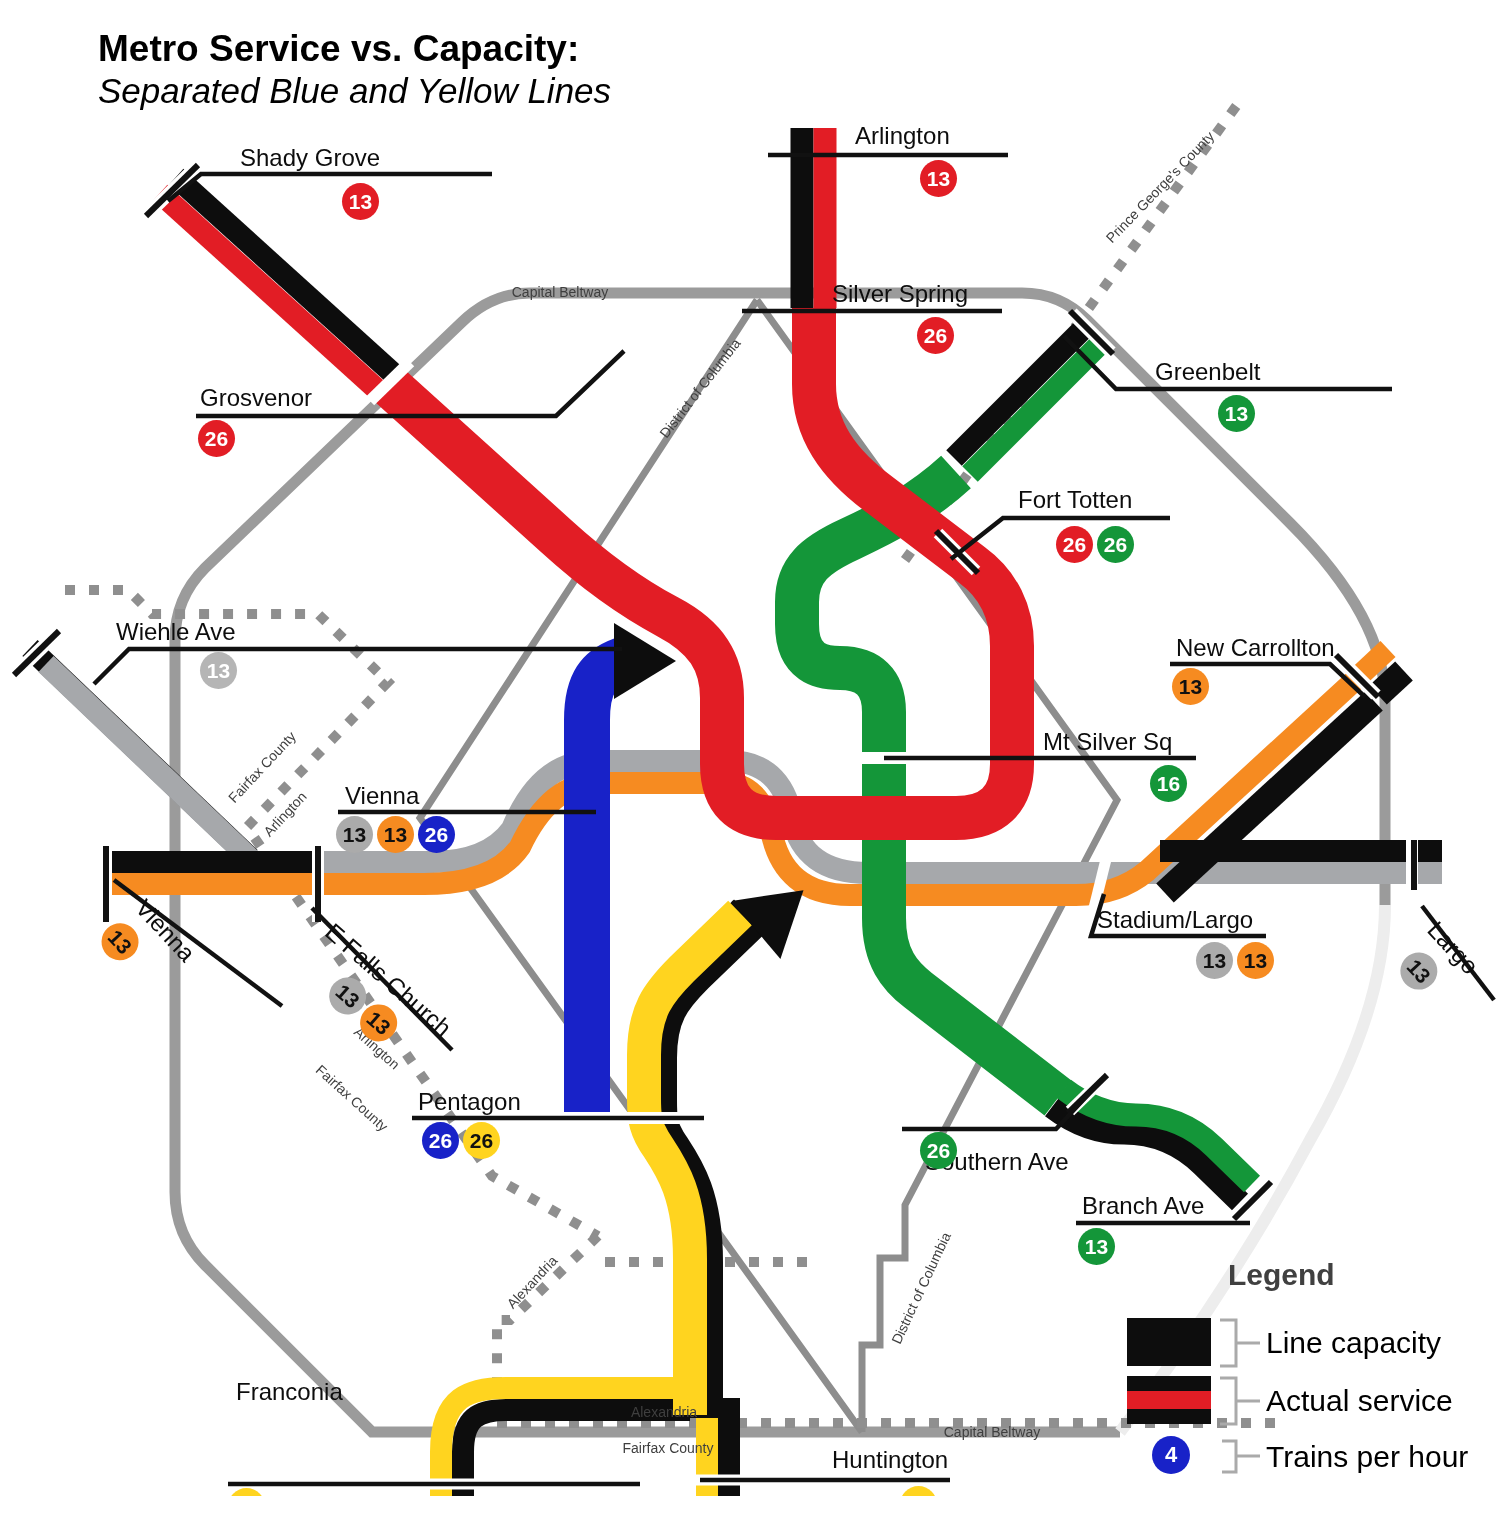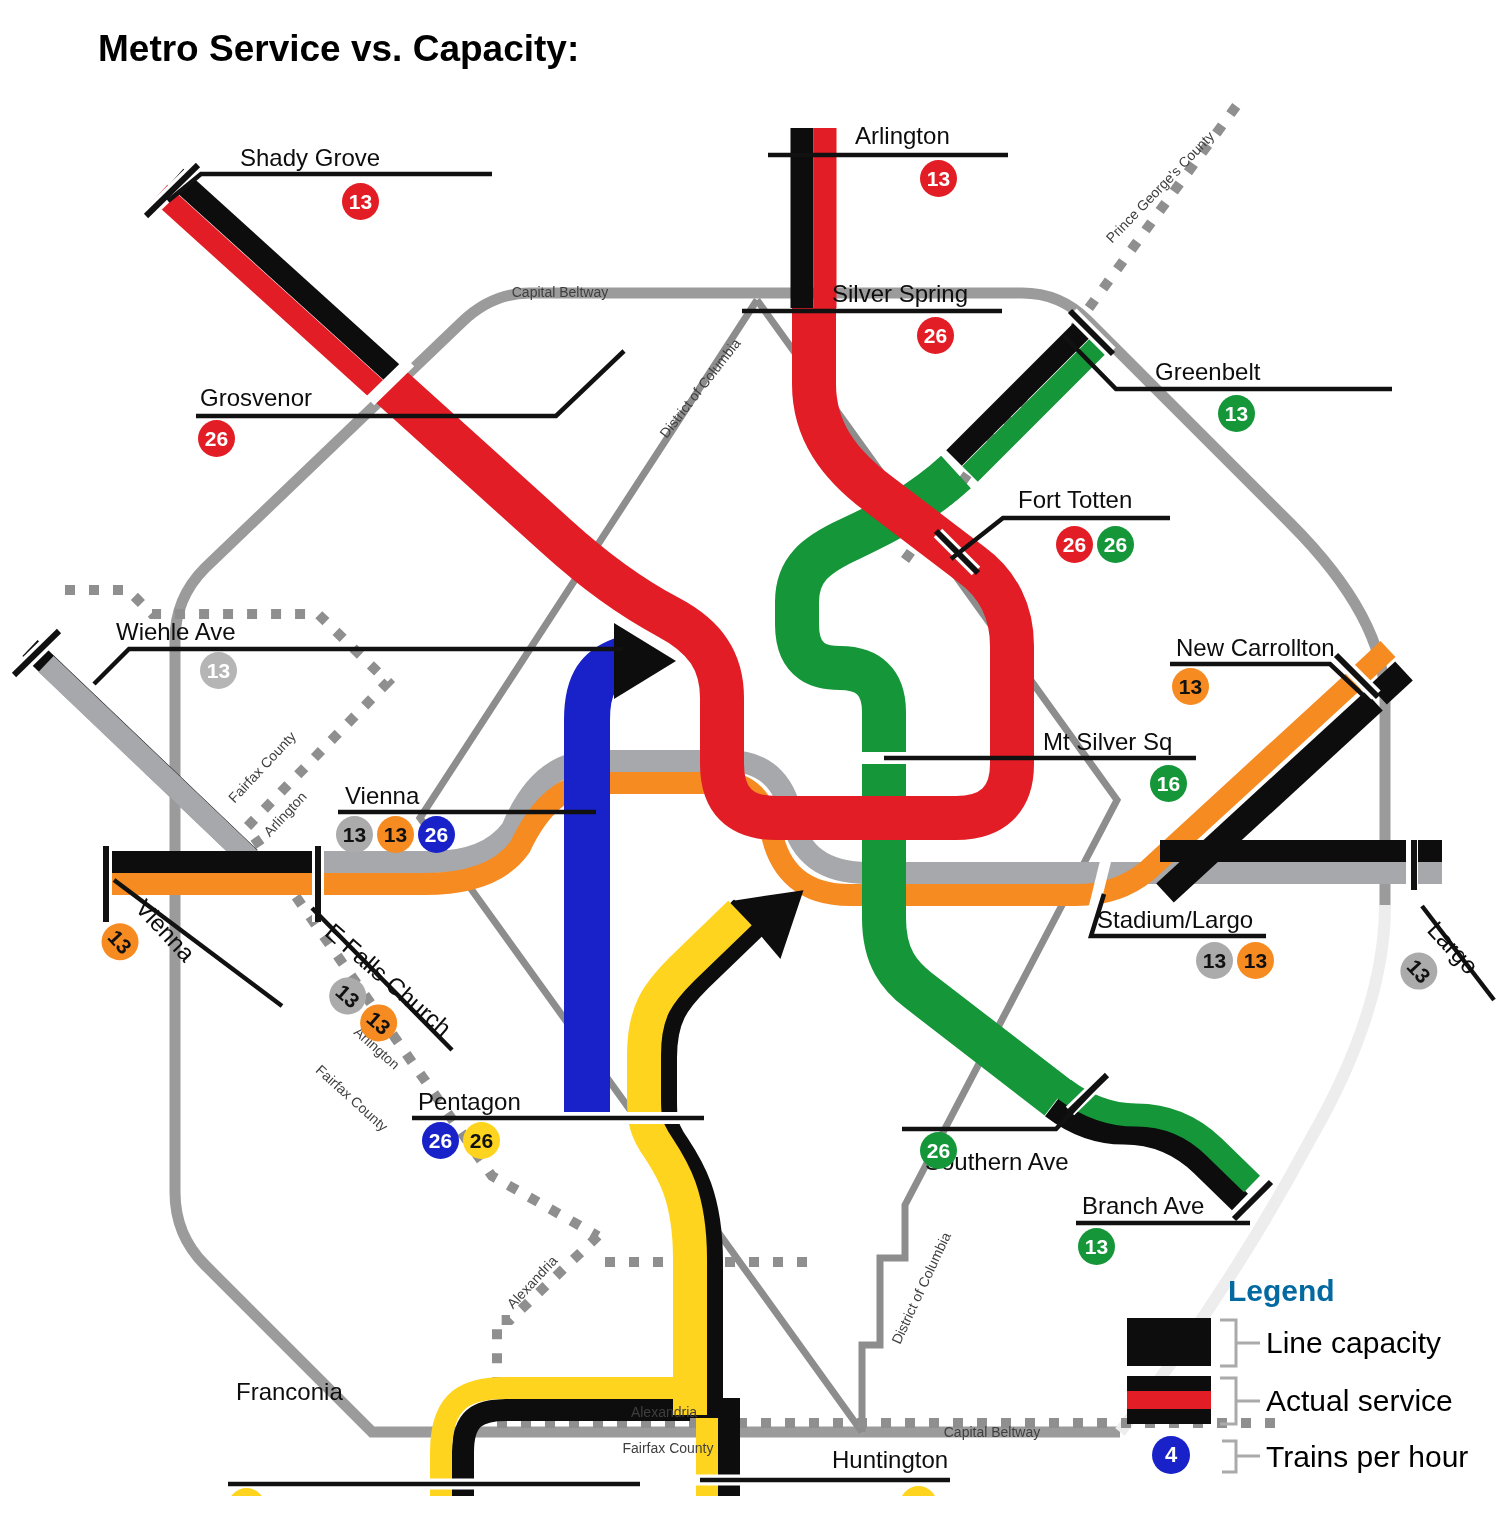--- a/index.html
+++ b/index.html
@@ -18,21 +18,21 @@
   .bg-green{background:#149639;color:#fff;}
   .bg-blue{background:#1822c8;color:#fff;}
   .bg-orange{background:#f68b21;color:#111;}
   .bg-yellow{background:#ffd41f;color:#111;}
   .bg-gray{background:#ababab;color:#111;}
   .bg-graylight{background:#b5b5b5;color:#fff;}
   .note{font-size:24px;font-weight:bold;color:#111;margin-left:5px;}
   .st-rot{transform-origin:left top;}
   .blabel{position:absolute;font-size:14px;color:#3f3f3f;white-space:nowrap;
           transform:translate(-50%,-50%);}
-  .legend-h{position:absolute;left:1228px;top:1258px;font-size:30px;font-weight:bold;color:#0369a1;margin-top:16px;}
+  .legend-h{position:absolute;left:1228px;top:1258px;font-size:30px;font-weight:bold;color:#404040;}
   .sw{position:absolute;left:1127px;width:84px;height:48px;background:#0d0d0d;}
   .sw .stripe{position:absolute;left:0;top:15px;width:84px;height:18px;background:#e21d25;}
   .lg-circ{position:absolute;left:1152px;top:1436px;width:38px;height:38px;border-radius:50%;
            background:#1822c8;color:#fff;font-size:22px;font-weight:bold;
            display:flex;align-items:center;justify-content:center;}
   .lg-label{position:absolute;left:1266px;font-size:30px;color:#000;white-space:nowrap;}
   .footnote{position:absolute;left:1118px;top:1466px;width:390px;font-size:20px;
             font-style:italic;color:#111;line-height:26px;}
   .footnote .mark{font-style:normal;font-weight:bold;font-size:24px;}
 </style>
@@ -164,20 +164,21 @@
 
   <g fill="none" stroke="#aaa" stroke-width="3">
     <path d="M 1220 1320 H 1236 V 1366 H 1220 M 1236 1343 H 1260"></path>
     <path d="M 1220 1378 H 1236 V 1424 H 1220 M 1236 1401 H 1260"></path>
     <path d="M 1222 1441 H 1236 V 1472 H 1222 M 1236 1456 H 1260"></path>
   </g>
 </svg>
 
 <div class="title">
   <div class="t1">Metro Service vs. Capacity:</div>
+  <div class="t2">Separated Blue and Yellow Lines</div>
 </div>
 
 <div class="blabel" style="left:560px;top:292px">Capital Beltway</div>
 <div class="blabel" style="left:992px;top:1432px">Capital Beltway</div>
 <div class="blabel" style="left:700px;top:388px;transform:translate(-50%,-50%) rotate(-52deg)">District of Columbia</div>
 <div class="blabel" style="left:921px;top:1288px;transform:translate(-50%,-50%) rotate(-65deg)">District of Columbia</div>
 <div class="blabel" style="left:1160px;top:187px;transform:translate(-50%,-50%) rotate(-46deg)">Prince George's County</div>
 <div class="blabel" style="left:262px;top:767px;transform:translate(-50%,-50%) rotate(-47deg)">Fairfax County</div>
 <div class="blabel" style="left:285px;top:814px;transform:translate(-50%,-50%) rotate(-47deg)">Arlington</div>
 <div class="blabel" style="left:377px;top:1048px;transform:translate(-50%,-50%) rotate(42deg)">Arlington</div>

